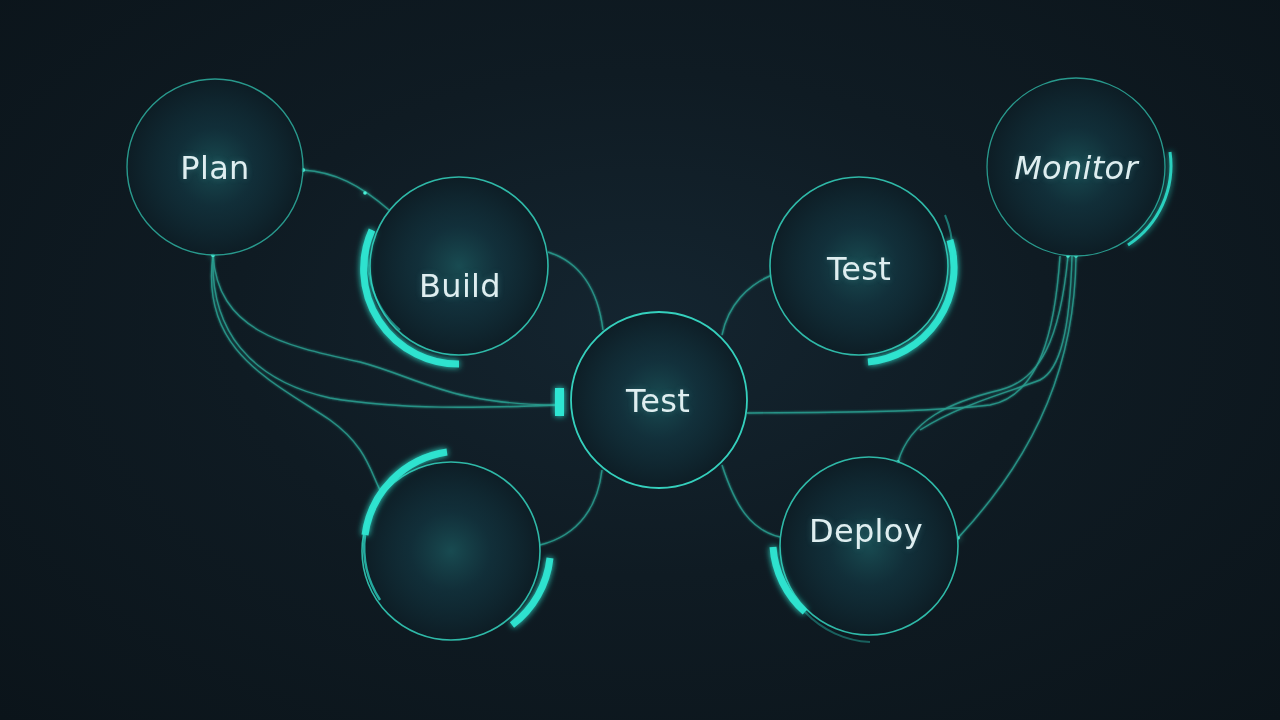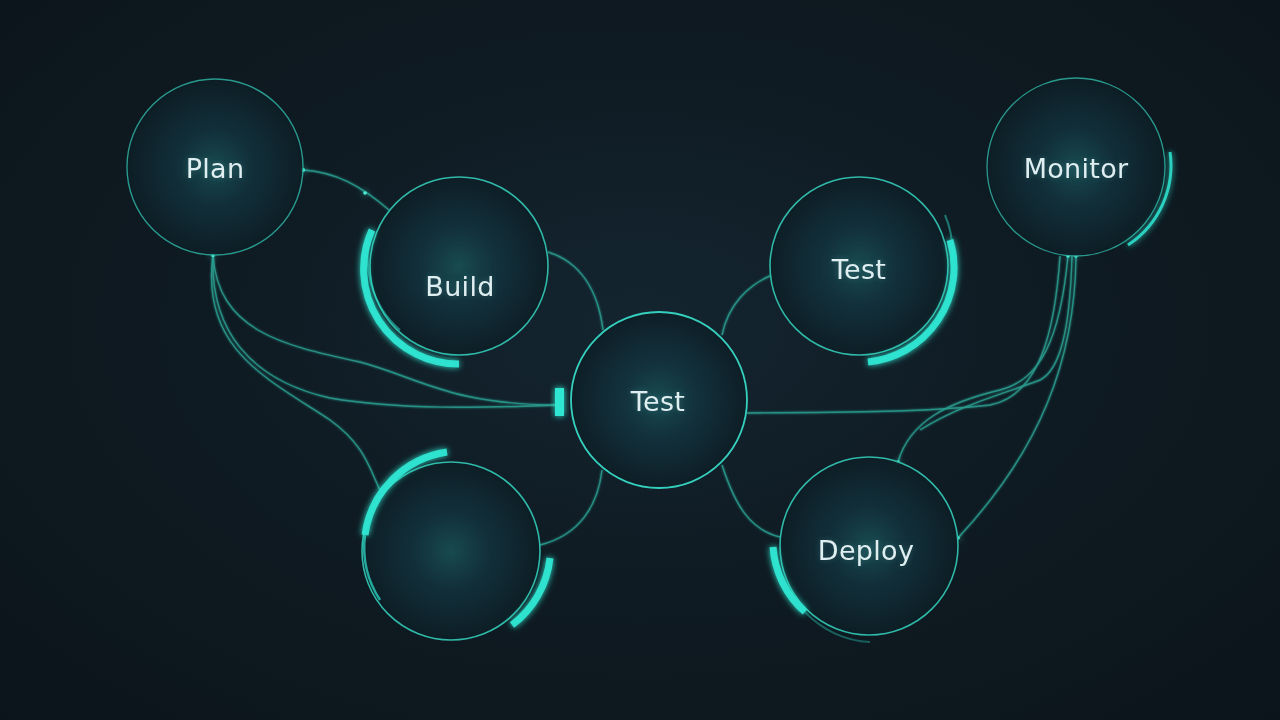--- a/index.html
+++ b/index.html
@@ -8,21 +8,21 @@
     background: radial-gradient(ellipse at 50% 45%, #142530 0%, #0f1b23 45%, #0b141a 100%);
     font-family: "DejaVu Sans", sans-serif;
     position: relative;
   }
   svg.canvas { position:absolute; left:0; top:0; }
   .node-label {
     position:absolute;
     transform: translate(-50%, -50%);
     color:#dfeef0;
     font-family: "DejaVu Sans", sans-serif;
-    font-size:27px;
+    font-size:32px;
     letter-spacing:0.3px;
     text-shadow: 0 0 6px rgba(120,220,220,0.25);
     white-space:nowrap;
     pointer-events:none;
   }
   .node-hit {
     position:absolute;
     border-radius:50%;
     transform: translate(-50%, -50%);
     cursor:pointer;
@@ -136,19 +136,19 @@
 <div class="node-hit" style="left:459px;top:266px;width:178px;height:178px;"></div>
 <div class="node-label" style="left:460px;top:286px;">Build</div>
 
 <div class="node-hit" style="left:659px;top:400px;width:176px;height:176px;"></div>
 <div class="node-label" style="left:658px;top:401px;">Test</div>
 
 <div class="node-hit" style="left:859px;top:266px;width:178px;height:178px;"></div>
 <div class="node-label" style="left:859px;top:269px;">Test</div>
 
 <div class="node-hit" style="left:1076px;top:167px;width:178px;height:178px;"></div>
-<div class="node-label" style="left:1076px;top:168px;">Monitor</div>
+<div class="node-label" style="left:1076px;top:168px;font-style:italic;">Monitor</div>
 
 <div class="node-hit" style="left:451px;top:551px;width:178px;height:178px;"></div>
 <div class="node-label" style="left:451px;top:551px;"></div>
 
 <div class="node-hit" style="left:869px;top:546px;width:178px;height:178px;"></div>
-<div class="node-label" style="left:866px;top:550px;">Deploy</div>
+<div class="node-label" style="left:866px;top:531px;">Deploy</div>
 
 </body></html>

